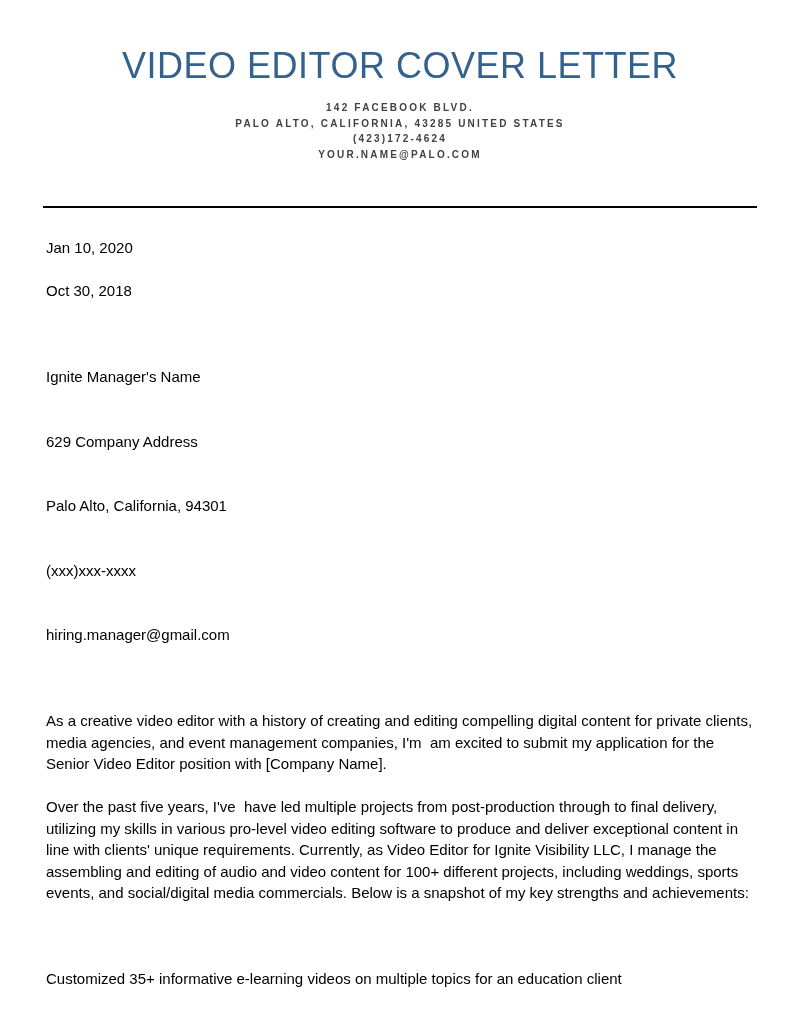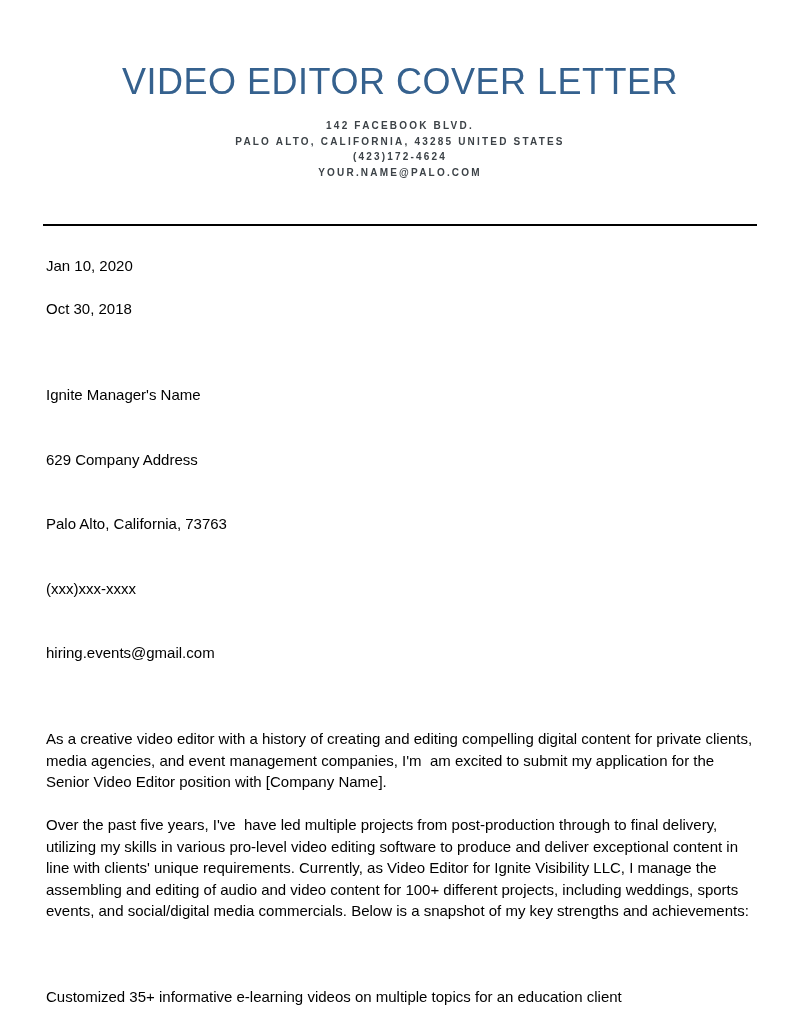--- a/index.html
+++ b/index.html
@@ -20,25 +20,25 @@
   .doc-header {
     text-align: center;
     padding-top: 46px;
   }
   .doc-title {
     color: #35618E;
     font-size: 36px;
     line-height: 40px;
     font-weight: 400;
     letter-spacing: 0.5px;
-    margin: 16px;
+    margin: 0;
     white-space: nowrap;
   }
   .contact-block {
-    margin-top: 3px;
+    margin-top: 14px;
   }
   .contact-line {
     font-size: 10px;
     font-weight: 700;
     letter-spacing: 2.2px;
     color: #3C4247;
     line-height: 15.5px;
     white-space: nowrap;
   }
   .divider {
@@ -79,23 +79,23 @@
 
   <div class="letter">
 
     <div class="block">Jan 10, 2020</div>
 
     <div class="block">Oct 30, 2018</div>
 
     <div class="block">
       <div class="line">Ignite Manager's Name</div>
       <div class="line">629 Company Address</div>
-      <div class="line">Palo Alto, California, 73763</div>
+      <div class="line">Palo Alto, California, 94301</div>
       <div class="line">(xxx)xxx-xxxx</div>
-      <div class="line">hiring.events@gmail.com</div>
+      <div class="line">hiring.manager@gmail.com</div>
     </div>
 
 
     <div class="block">As a creative video editor with a history of creating and editing compelling digital content for private clients, media agencies, and event management companies, I'm  am excited to submit my application for the Senior Video Editor position with [Company Name].</div>
 
     <div class="block">Over the past five years, I've  have led multiple projects from post-production through to final delivery, utilizing my skills in various pro-level video editing software to produce and deliver exceptional content in line with clients' unique requirements. Currently, as Video Editor for Ignite Visibility LLC, I manage the assembling and editing of audio and video content for 100+ different projects, including weddings, sports events, and social/digital media commercials. Below is a snapshot of my key strengths and achievements:</div>
 
     <div class="block">
       <div class="line">Customized 35+ informative e-learning videos on multiple topics for an education client</div>
       

